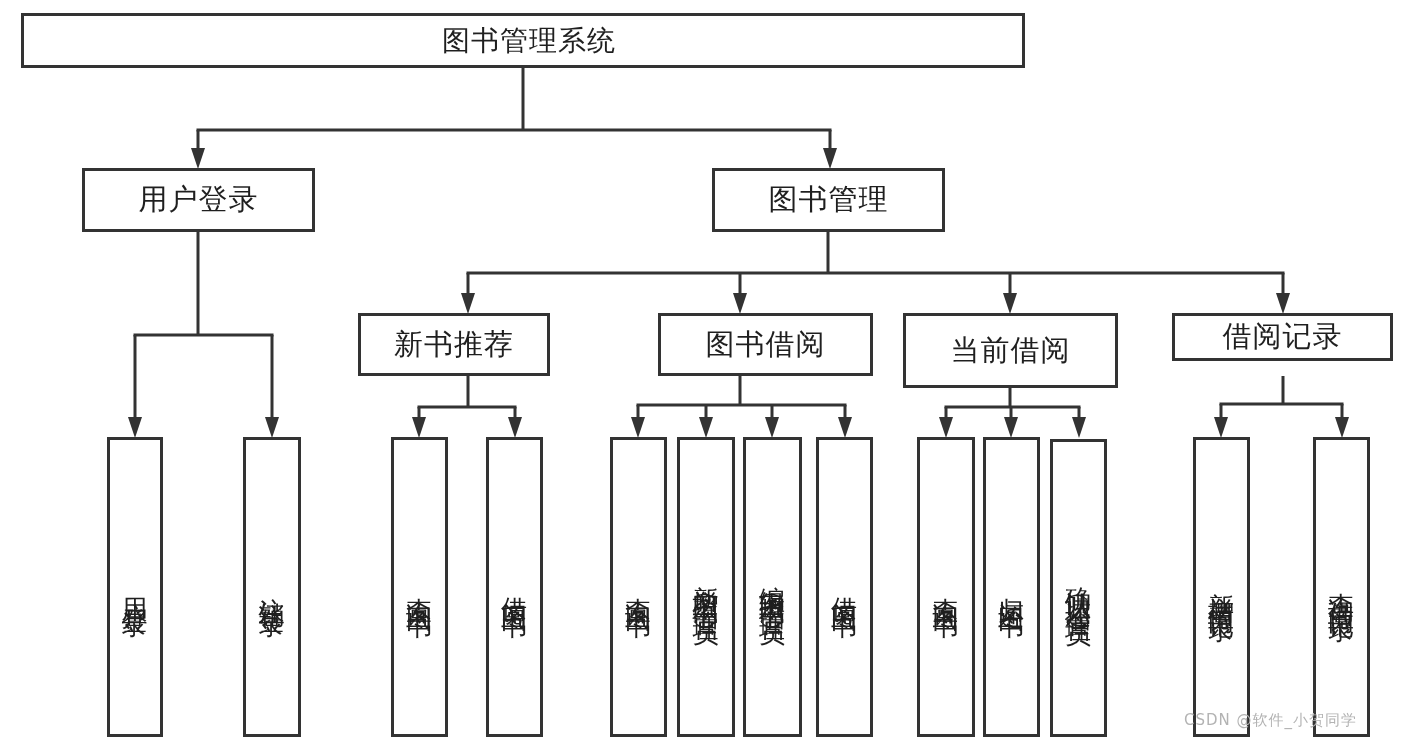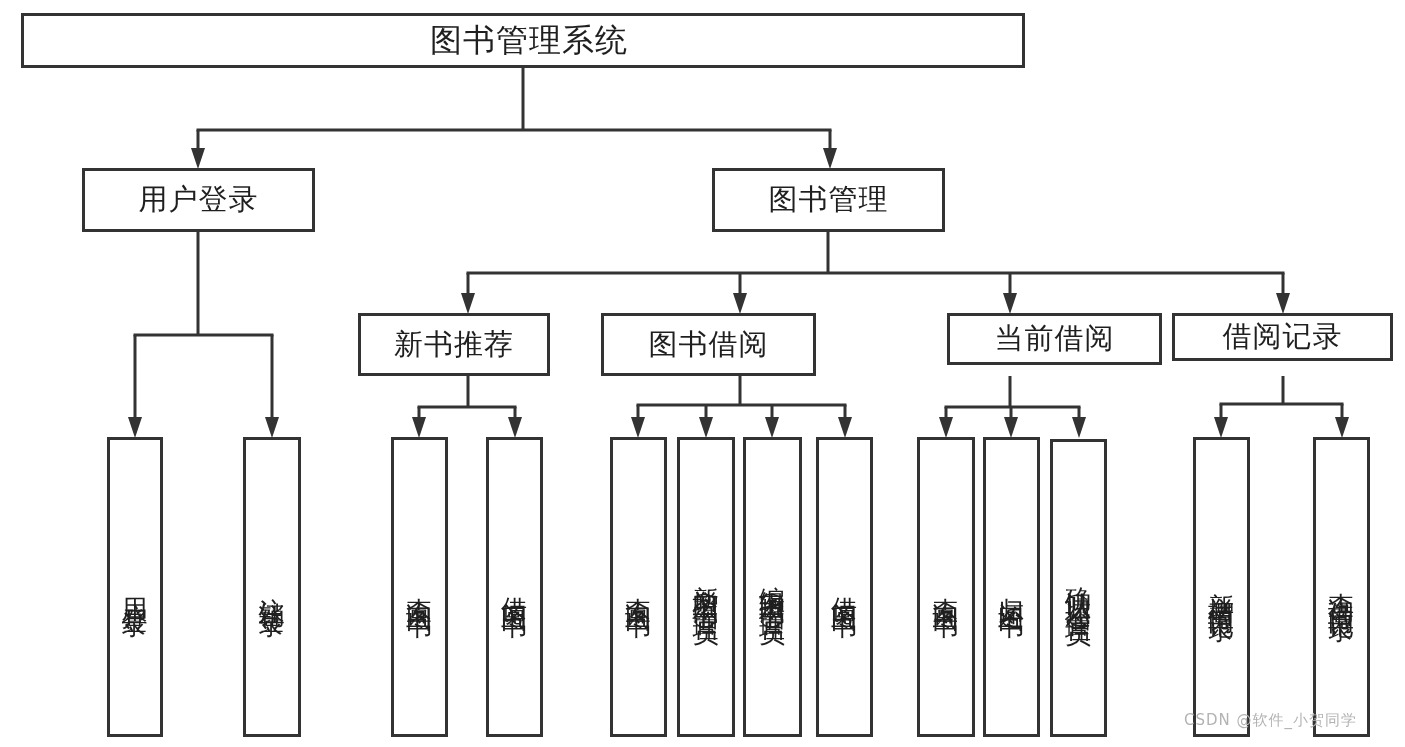--- a/index.html
+++ b/index.html
@@ -22,21 +22,21 @@
     position: absolute;
     box-sizing: border-box;
     border: 3px solid #333333;
     background: #ffffff;
     display: flex;
     align-items: center;
     justify-content: center;
     color: #1f1f1f;
     letter-spacing: 1px;
   }
-  .node.root  { font-size: 32px; padding-left: 12px; }
+  .node.root  { font-size: 28px; padding-left: 12px; }
   .node.level { font-size: 29px; }
   .leaf {
     position: absolute;
     box-sizing: border-box;
     border: 3px solid #333333;
     background: #ffffff;
     display: flex;
     align-items: center;
     justify-content: center;
     color: #1f1f1f;
@@ -132,22 +132,22 @@
       <polygon points="1335,417 1349,417 1342,438"></polygon>
     </g>
   </svg>
 
   <div class="node root" style="left:21px; top:13px; width:1004px; height:55px;">图书管理系统</div>
 
   <div class="node level" style="left:82px; top:168px; width:233px; height:64px;">用户登录</div>
   <div class="node level" style="left:712px; top:168px; width:233px; height:64px;">图书管理</div>
 
   <div class="node level" style="left:358px; top:313px; width:192px; height:63px;">新书推荐</div>
-  <div class="node level" style="left:601px; top:313px; width:215px; height:63px;">图书借阅</div>
-  <div class="node level" style="left:903px; top:313px; width:215px; height:52px;margin-left:44px;">当前借阅</div>
+  <div class="node level" style="left:658px; top:313px; width:215px; height:63px;">图书借阅</div>
+  <div class="node level" style="left:903px; top:313px; width:215px; height:75px;">当前借阅</div>
   <div class="node level" style="left:1172px; top:313px; width:221px; height:48px;">借阅记录</div>
 
   <div class="leaf" style="left:107px; top:437px; width:56px; height:300px;">
     <span>用户登录</span>
   </div>
   <div class="leaf" style="left:243px; top:437px; width:58px; height:300px;">
     <span>注销登录</span>
   </div>
 
   <div class="leaf" style="left:391px; top:437px; width:57px; height:300px;">

